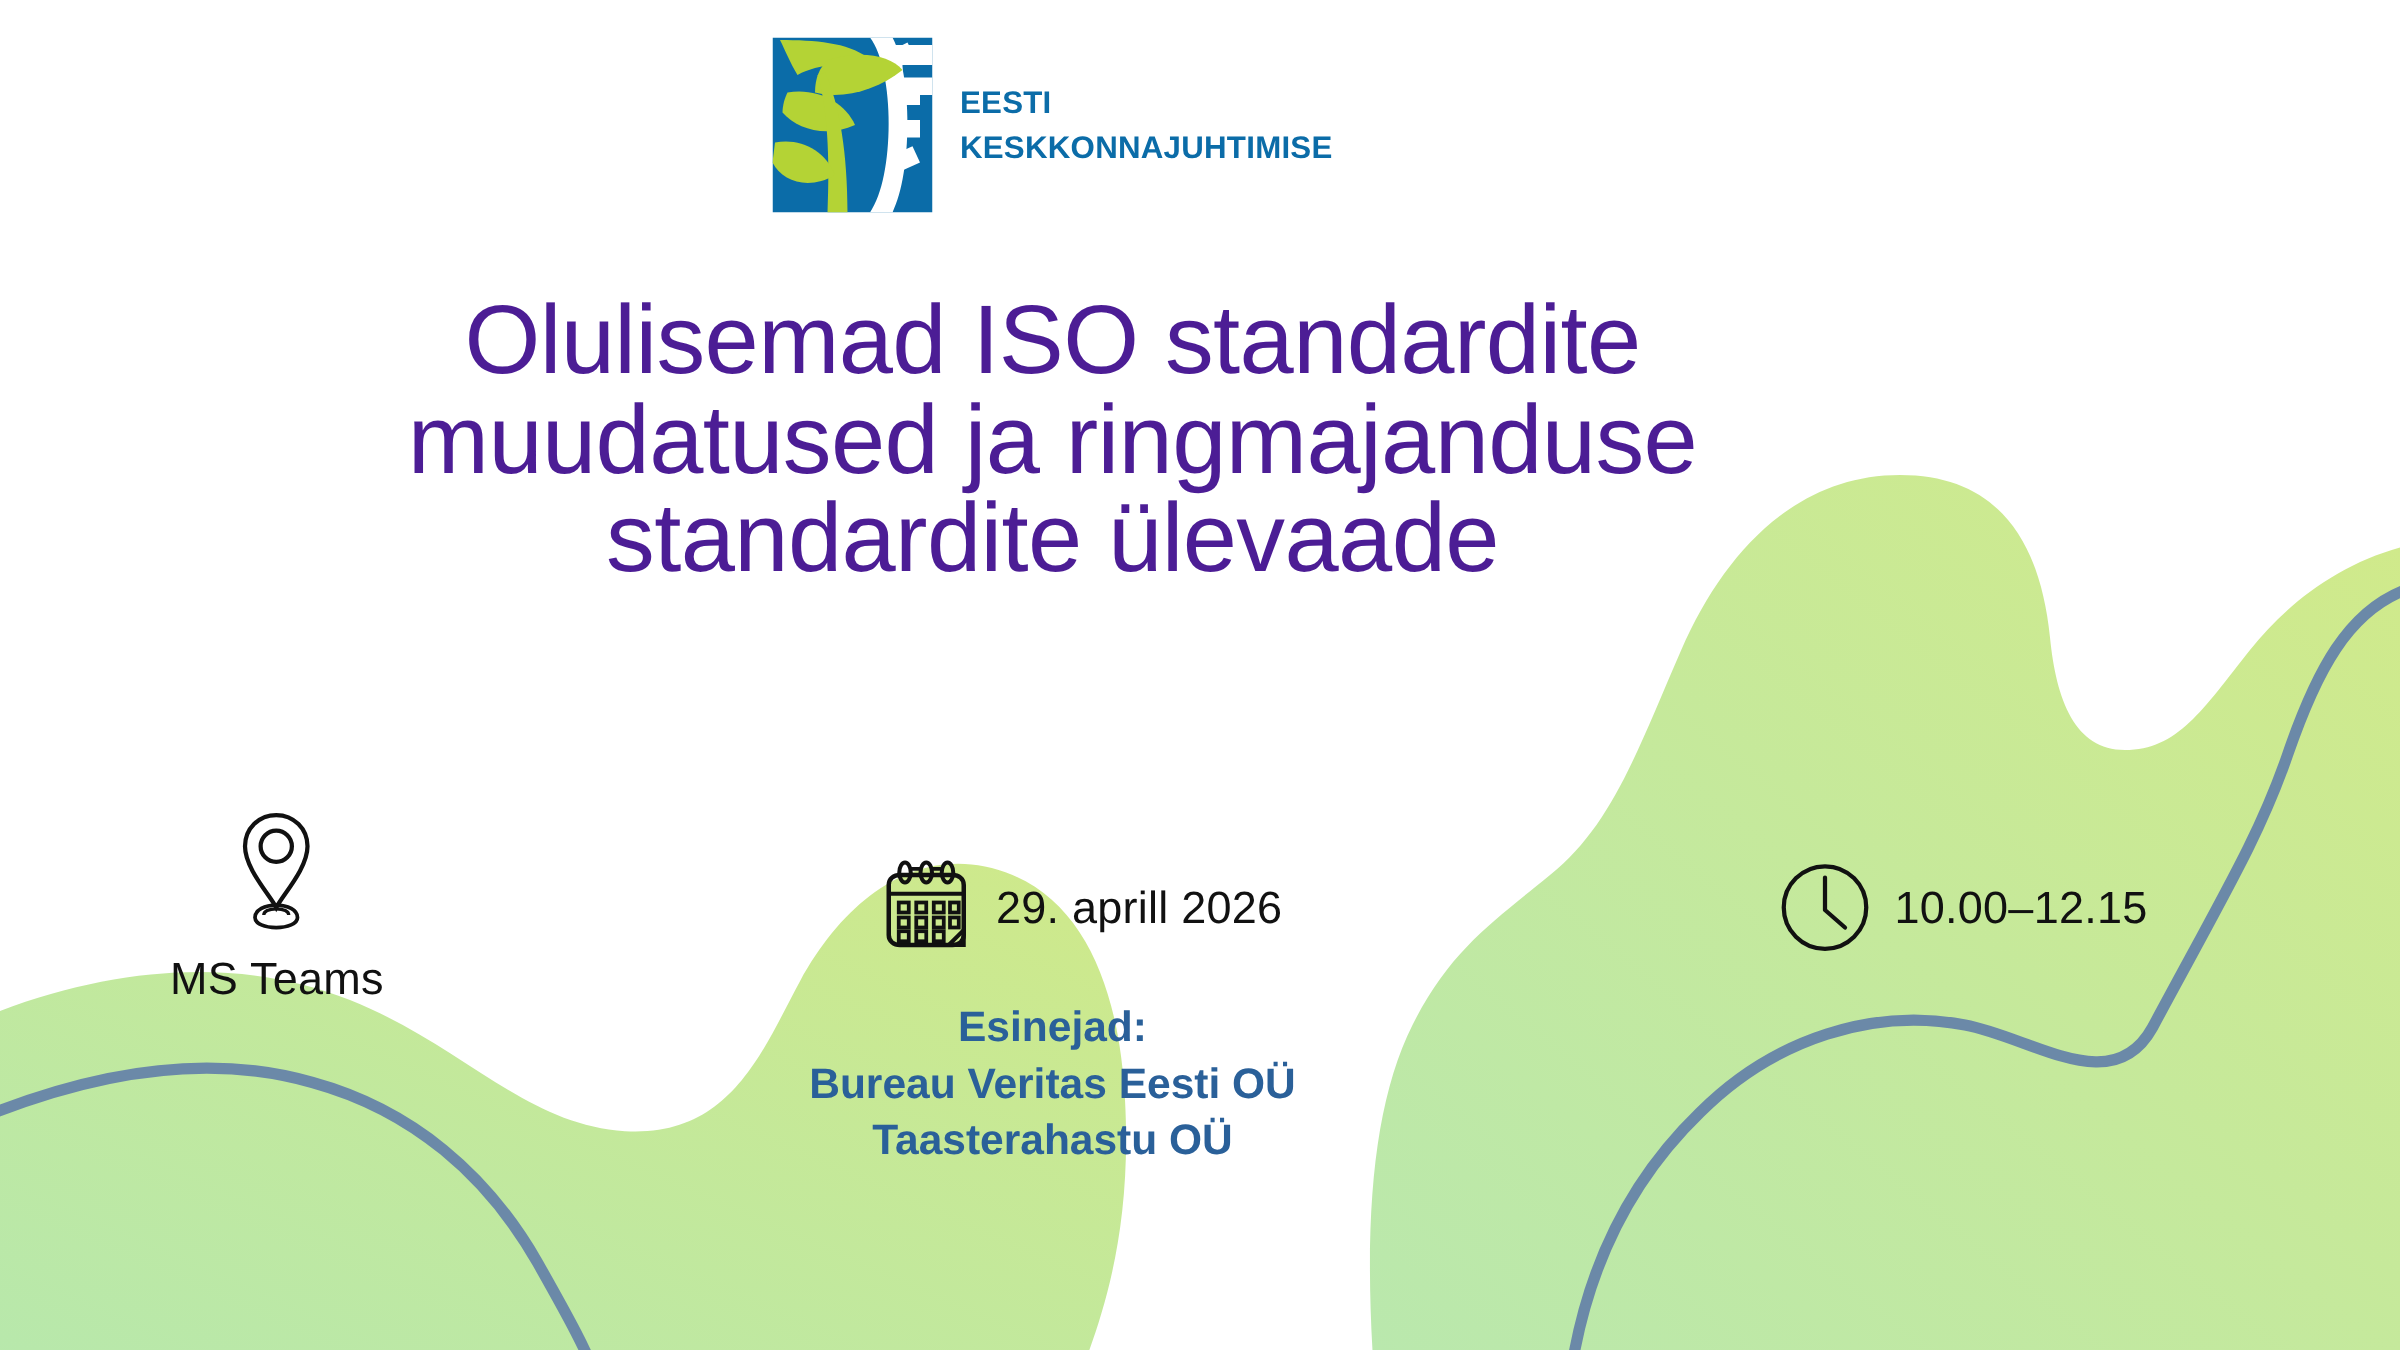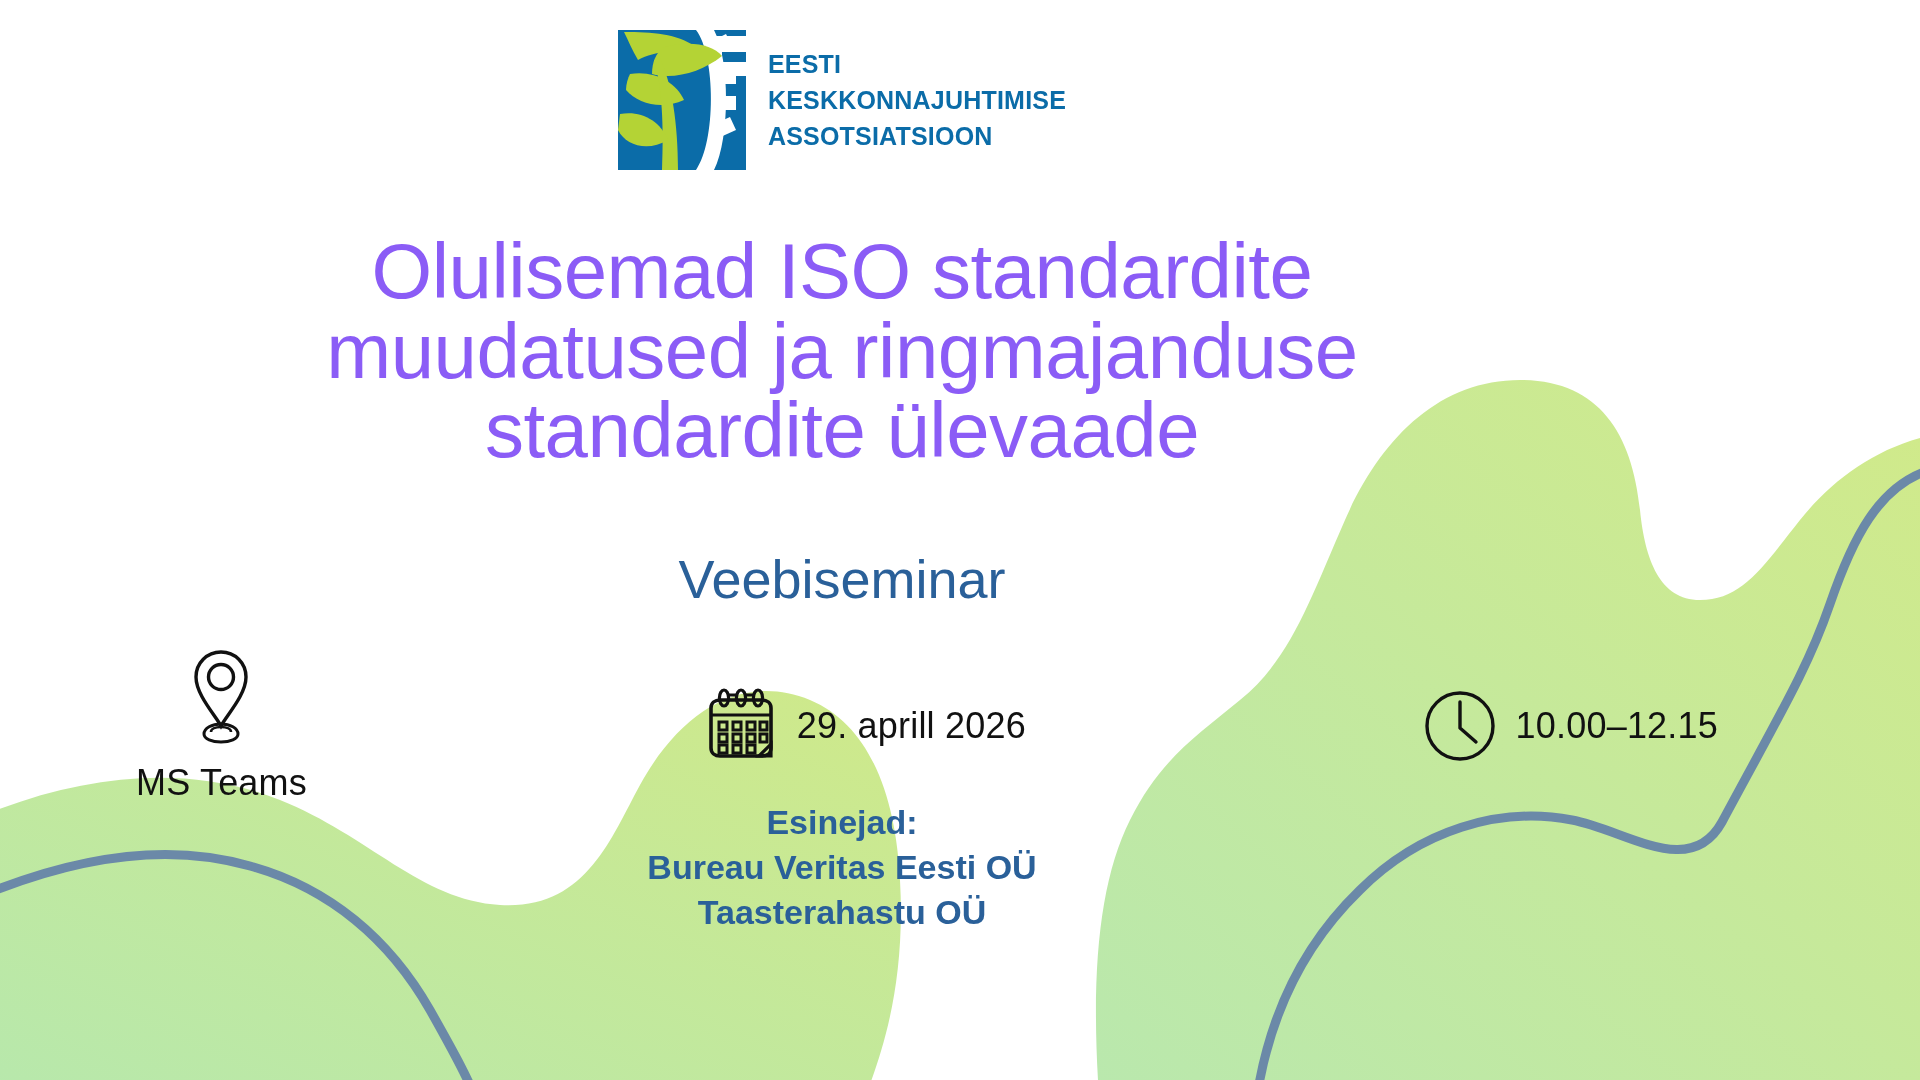--- a/index.html
+++ b/index.html
@@ -46,21 +46,21 @@
     white-space:nowrap;
     font-family:"Liberation Sans", sans-serif;
   }
 
   
   #headline {
     position:absolute;
     top:232px; left:50%; transform:translateX(-50%);
     width:1340px;
     text-align:center;
-    color:#8b5cf6;
+    color:#4c1d95;
     font-size:78px;
     line-height:1.02;
     font-weight:400;
     letter-spacing:-0.5px;
   }
   #headline .hl-line { display:block; }
 
   
   #subtitle {
     position:absolute;
@@ -183,31 +183,29 @@
         <path d="M44,18 C70,10 94,14 104,26 C84,42 56,50 34,44 C34,32 38,24 44,18 Z"></path>
         <path d="M12,44 C36,40 58,52 66,70 C44,80 20,74 8,60 C8,54 10,48 12,44 Z"></path>
         <path d="M36,30 C44,56 46,96 44,140 L60,140 C60,94 54,54 42,28 Z"></path>
         <path d="M2,84 C22,80 42,90 50,110 C30,122 8,116 0,100 Z"></path>
       </g>
     </svg>
 
     <div id="logo-wordmark">
       <div class="logo-line">EESTI</div>
       <div class="logo-line">KESKKONNAJUHTIMISE</div>
-      <div class="logo-line">ASSOTSIATSIOON</div>
     </div>
   </div>
 
   <div id="headline">
     <span class="hl-line">Olulisemad ISO standardite</span>
     <span class="hl-line">muudatused ja ringmajanduse</span>
     <span class="hl-line">standardite ülevaade</span>
   </div>
 
-  <div id="subtitle">Veebiseminar</div>
 
   <div id="info-row">
 
     <div class="info-item" id="info-venue">
       <svg class="info-icon" width="62" height="96" viewBox="0 0 62 96" xmlns="http://www.w3.org/2000/svg">
         <path d="M31,4 C17,4 6,15 6,29 C6,47 26,68 31,78 C36,68 56,47 56,29 C56,15 45,4 31,4 Z" fill="none" stroke="#111111" stroke-width="3.4"></path>
         <circle cx="31" cy="29" r="12.5" fill="none" stroke="#111111" stroke-width="3.4"></circle>
         <path d="M14,86 C14,80 22,76 31,76 C40,76 48,80 48,86 C48,91 40,94 31,94 C22,94 14,91 14,86 Z" fill="none" stroke="#111111" stroke-width="3"></path>
         <path d="M21,84 C21,81 25,79 31,79 C37,79 41,81 41,84" fill="none" stroke="#111111" stroke-width="2.6"></path>
       </svg>

